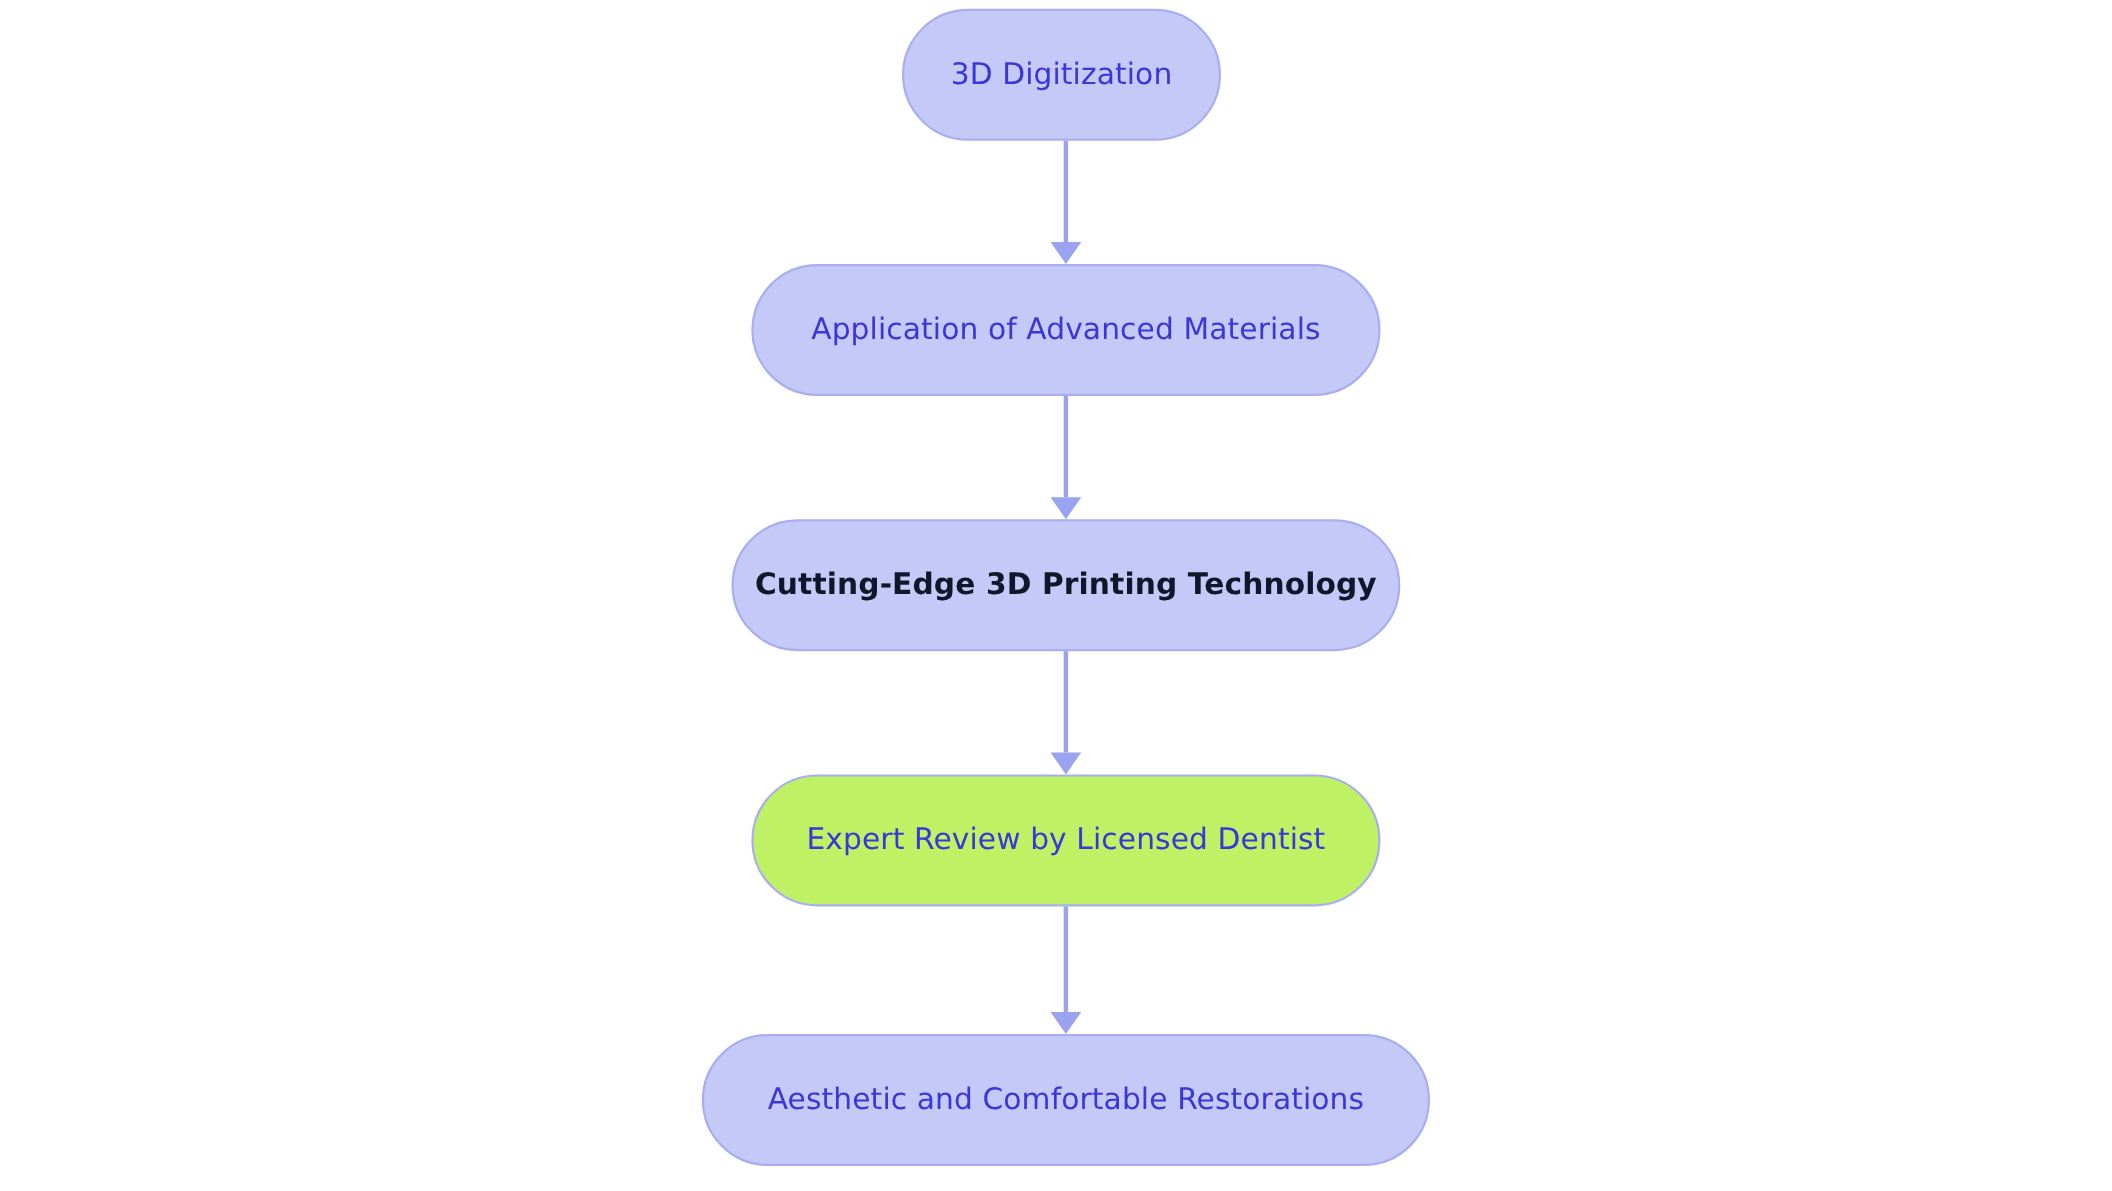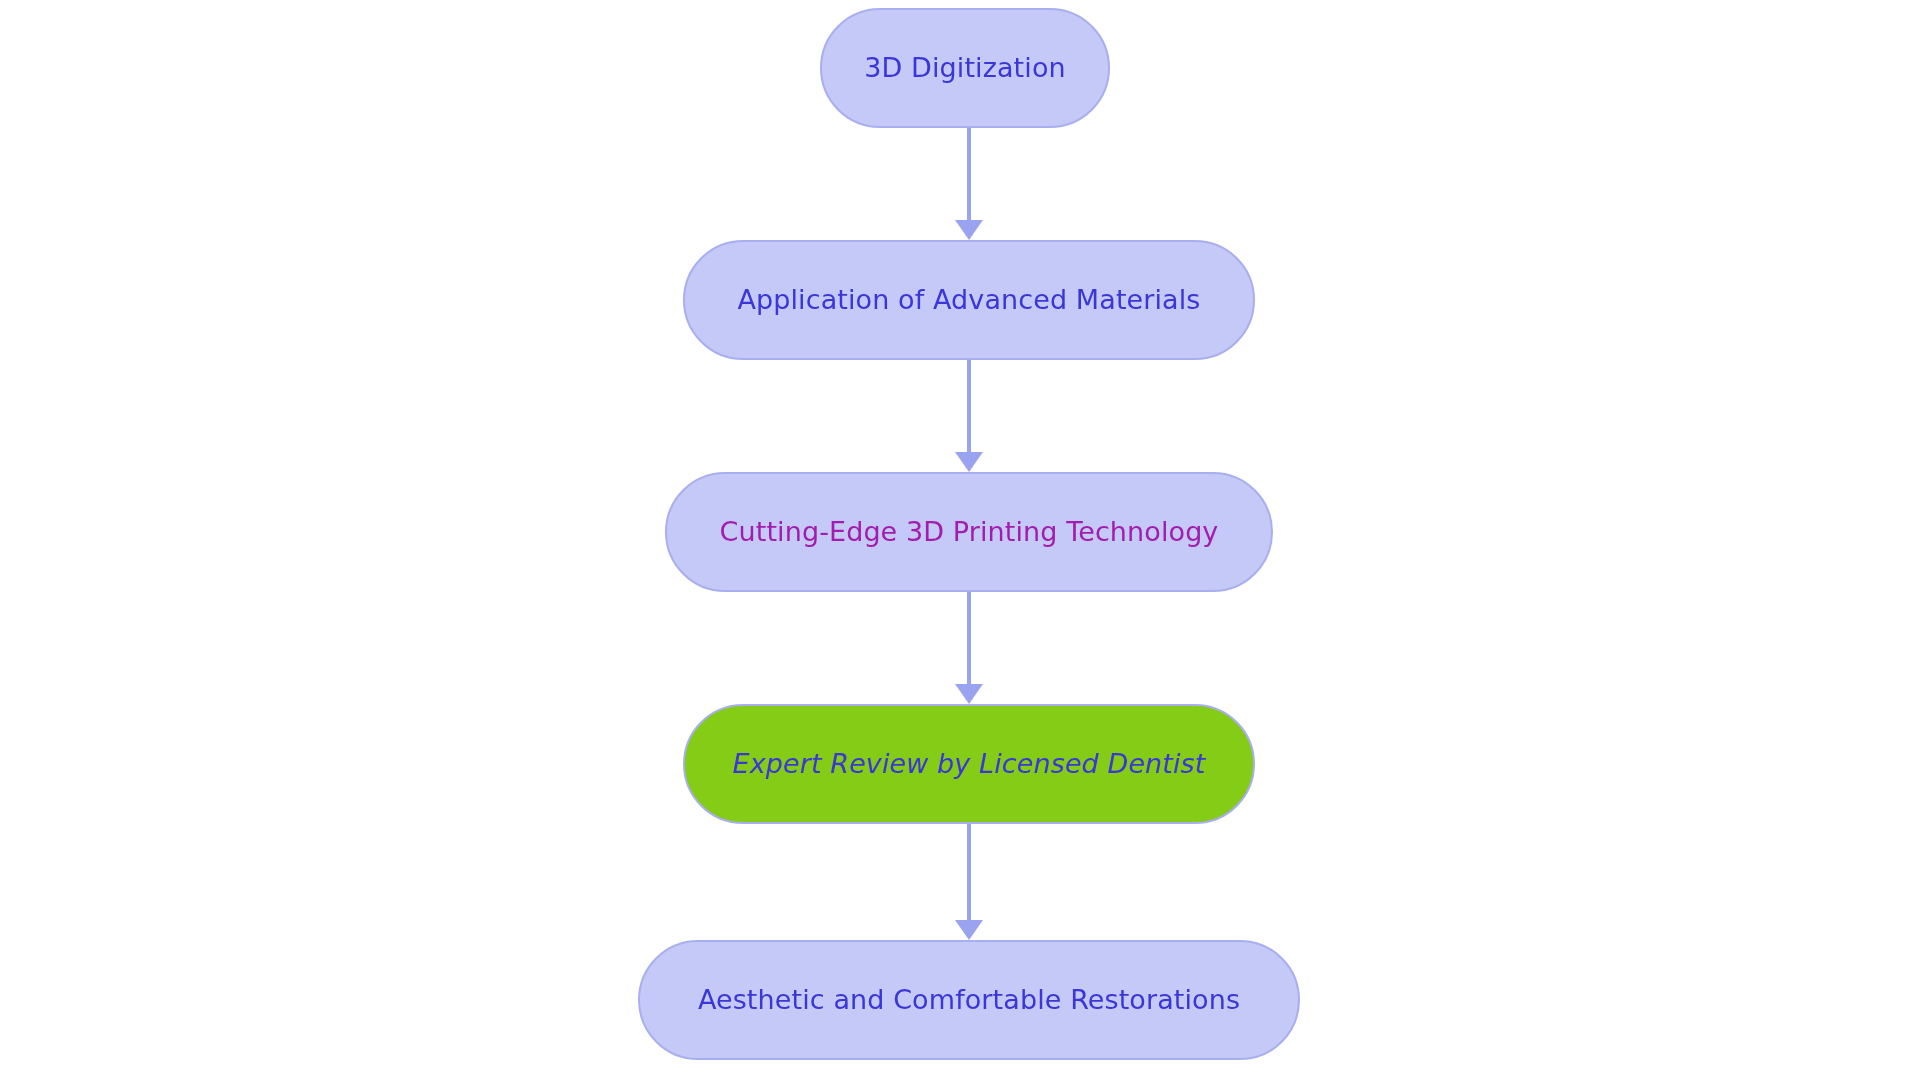--- a/index.html
+++ b/index.html
@@ -109,29 +109,29 @@
     <div class="node node-2" style="background: rgb(197, 201, 247); border-color: rgb(168, 174, 240); justify-content: center;">
       <span class="node-label" style="color: rgb(58, 54, 216);">Application of Advanced Materials</span>
     </div>
 
     <div class="connector connector-2">
       <div class="stem" style="background: rgb(154, 163, 239);"></div>
       <div class="head" style="border-top-color: rgb(154, 163, 239);"></div>
     </div>
 
     <div class="node node-3" style="background: rgb(197, 201, 247); border-color: rgb(168, 174, 240);">
-      <span class="node-label" style="color: #a21caf;">Cutting-Edge 3D Printing Technology</span>
+      <span class="node-label" style="color: #0f172a; font-weight: bold;">Cutting-Edge 3D Printing Technology</span>
     </div>
 
     <div class="connector connector-3">
       <div class="stem" style="background: rgb(154, 163, 239);"></div>
       <div class="head" style="border-top-color: rgb(154, 163, 239);"></div>
     </div>
 
-    <div class="node node-4" style="background: #84cc16; border-color: rgb(168, 174, 240); font-style: italic;">
+    <div class="node node-4" style="background: #bef264; border-color: rgb(168, 174, 240);">
       <span class="node-label" style="color: rgb(58, 54, 216);">Expert Review by Licensed Dentist</span>
     </div>
 
     <div class="connector connector-4">
       <div class="stem" style="background: rgb(154, 163, 239);"></div>
       <div class="head" style="border-top-color: rgb(154, 163, 239);"></div>
     </div>
 
     <div class="node node-5" style="background: rgb(197, 201, 247); border-color: rgb(168, 174, 240);">
       <span class="node-label" style="color: rgb(58, 54, 216);">Aesthetic and Comfortable Restorations</span>

